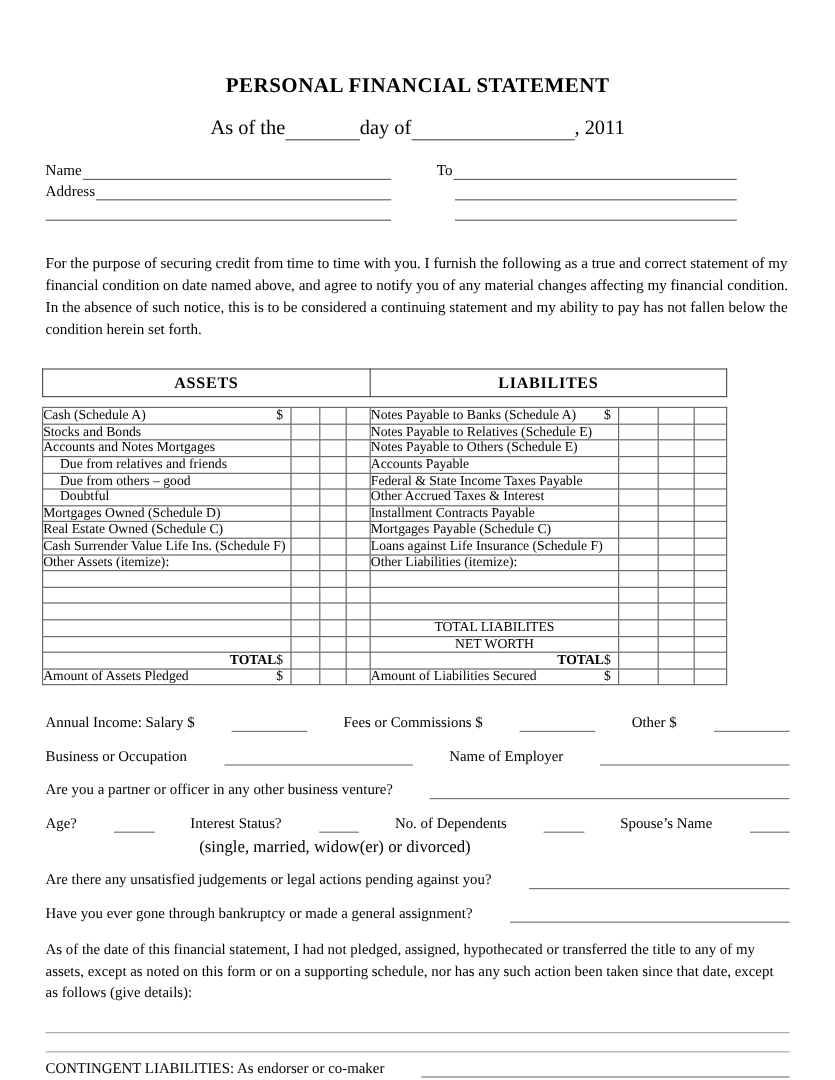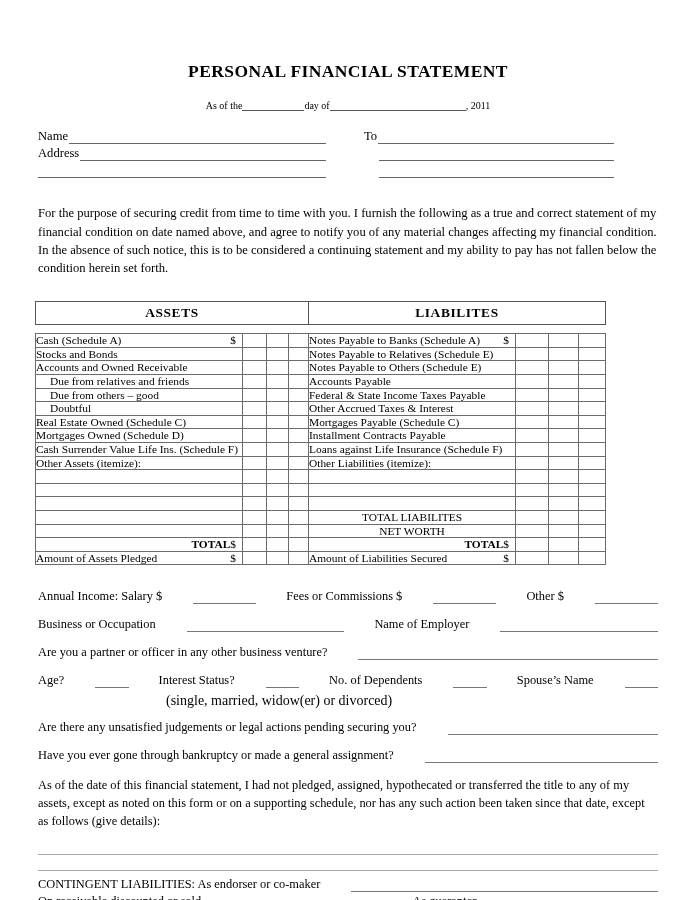--- a/index.html
+++ b/index.html
@@ -30,21 +30,21 @@
     font-weight: bold;
     letter-spacing: 0.4px;
     margin: 0;
     padding-top: 62px;
     line-height: 1.1;
   }
 
   
   .asof-line {
     text-align: center;
-    font-size: 10px;
+    font-size: 17px;
     margin-top: 16px;
     white-space: nowrap;
   }
   .ul {
     display: inline-block;
     border-bottom: 1px solid #555;
     vertical-align: bottom;
     height: 13px;
   }
 
@@ -253,21 +253,21 @@
             <td class="lab">Stocks and Bonds</td>
             <td class="num"></td>
             <td class="num"></td>
             <td class="num"></td>
             <td class="lab">Notes Payable to Relatives (Schedule E)</td>
             <td class="num"></td>
             <td class="num"></td>
             <td class="num"></td>
           </tr>
           <tr>
-            <td class="lab">Accounts and Owned Receivable</td>
+            <td class="lab">Accounts and Notes Mortgages</td>
             <td class="num"></td>
             <td class="num"></td>
             <td class="num"></td>
             <td class="lab">Notes Payable to Others (Schedule E)</td>
             <td class="num"></td>
             <td class="num"></td>
             <td class="num"></td>
           </tr>
           <tr>
             <td class="lab ind">Due from relatives and friends</td>
@@ -293,35 +293,35 @@
             <td class="lab ind">Doubtful</td>
             <td class="num"></td>
             <td class="num"></td>
             <td class="num"></td>
             <td class="lab">Other Accrued Taxes &amp; Interest</td>
             <td class="num"></td>
             <td class="num"></td>
             <td class="num"></td>
           </tr>
           <tr>
+            <td class="lab">Mortgages Owned (Schedule D)</td>
+            <td class="num"></td>
+            <td class="num"></td>
+            <td class="num"></td>
+            <td class="lab">Installment Contracts Payable</td>
+            <td class="num"></td>
+            <td class="num"></td>
+            <td class="num"></td>
+          </tr>
+          <tr>
             <td class="lab">Real Estate Owned (Schedule C)</td>
             <td class="num"></td>
             <td class="num"></td>
             <td class="num"></td>
             <td class="lab">Mortgages Payable (Schedule C)</td>
-            <td class="num"></td>
-            <td class="num"></td>
-            <td class="num"></td>
-          </tr>
-          <tr>
-            <td class="lab">Mortgages Owned (Schedule D)</td>
-            <td class="num"></td>
-            <td class="num"></td>
-            <td class="num"></td>
-            <td class="lab">Installment Contracts Payable</td>
             <td class="num"></td>
             <td class="num"></td>
             <td class="num"></td>
           </tr>
           <tr>
             <td class="lab">Cash Surrender Value Life Ins. (Schedule F)</td>
             <td class="num"></td>
             <td class="num"></td>
             <td class="num"></td>
             <td class="lab">Loans against Life Insurance (Schedule F)</td>
@@ -448,21 +448,21 @@
       <span class="lbl">Interest Status?</span>
       <span class="fill" style="max-width:146px"></span>
       <span class="lbl">No. of Dependents</span>
       <span class="fill" style="max-width:42px"></span>
       <span class="lbl">Spouse’s Name</span>
       <span class="fill" style="max-width:102px"></span>
     </div>
     <div class="note-sub">(single, married, widow(er) or divorced)</div>
 
     <div class="frow">
-      <span class="lbl">Are there any unsatisfied judgements or legal actions pending securing you?</span>
+      <span class="lbl">Are there any unsatisfied judgements or legal actions pending against you?</span>
       <span class="fill"></span>
     </div>
 
     <div class="frow" style="margin-bottom:2px">
       <span class="lbl">Have you ever gone through bankruptcy or made a general assignment?</span>
       <span class="fill"></span>
     </div>
 
     <div class="para2">As of the date of this financial statement, I had not pledged, assigned, hypothecated or transferred the title to any of my assets, except as noted on this form or on a supporting schedule, nor has any such action been taken since that date, except as follows (give details):</div>
 

